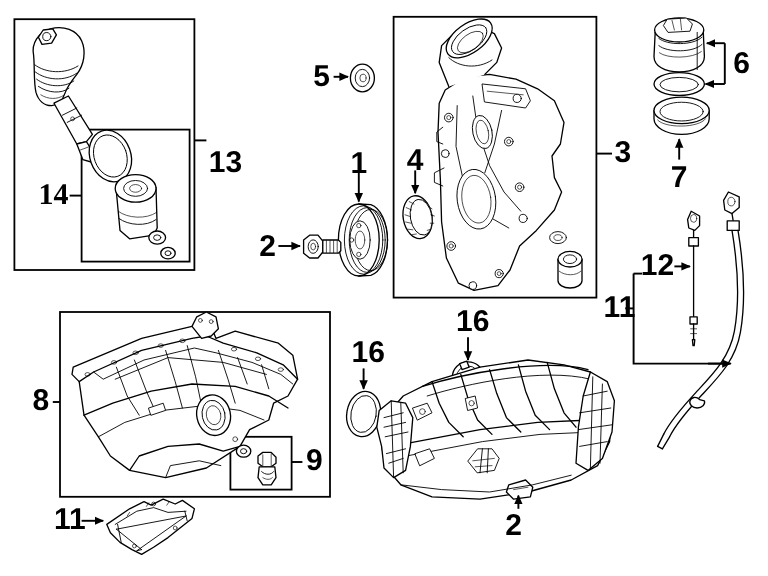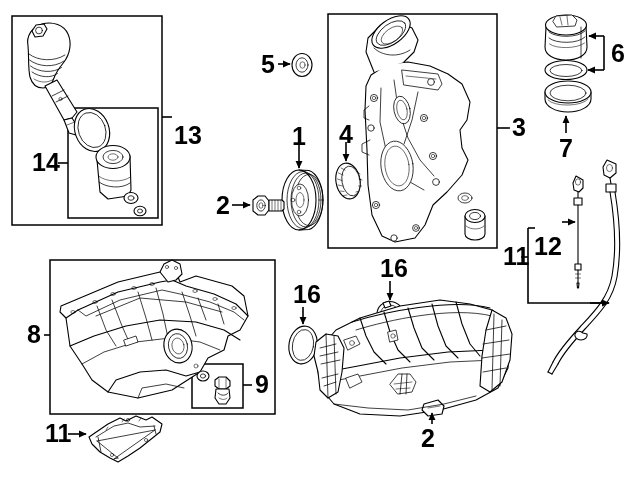--- a/index.html
+++ b/index.html
@@ -446,20 +446,20 @@
   <div class="calloutnum" style="left:216px; top:193px;">2</div>
   <div class="calloutnum" style="left:512px; top:115px;">3</div>
   <div class="calloutnum" style="left:339px; top:122px;">4</div>
   <div class="calloutnum" style="left:261px; top:52px;">5</div>
   <div class="calloutnum" style="left:611px; top:41px;">6</div>
   <div class="calloutnum" style="left:559px; top:136px;">7</div>
   <div class="calloutnum" style="left:27px;  top:322px;">8</div>
   <div class="calloutnum" style="left:255px; top:372px;">9</div>
   <div class="calloutnum" style="left:45px;  top:421px;">11</div>
   <div class="calloutnum" style="left:503px; top:244px;">11</div>
-  <div class="calloutnum" style="left:534px; top:209px;margin-top:25px;">12</div>
+  <div class="calloutnum" style="left:534px; top:209px;">12</div>
   <div class="calloutnum" style="left:174px; top:104px;margin-top:19px;">13</div>
-  <div class="calloutnum" style="left:32px;  top:150px;">14</div>
+  <div class="calloutnum" style="left:32px;  top:150px;font-family:Liberation Serif, serif;">14</div>
   <div class="calloutnum" style="left:421px; top:426px;">2</div>
   <div class="calloutnum" style="left:380px; top:256px;">16</div>
   <div class="calloutnum" style="left:293px; top:282px;">16</div>
 
 </div>
 
 </body></html>

